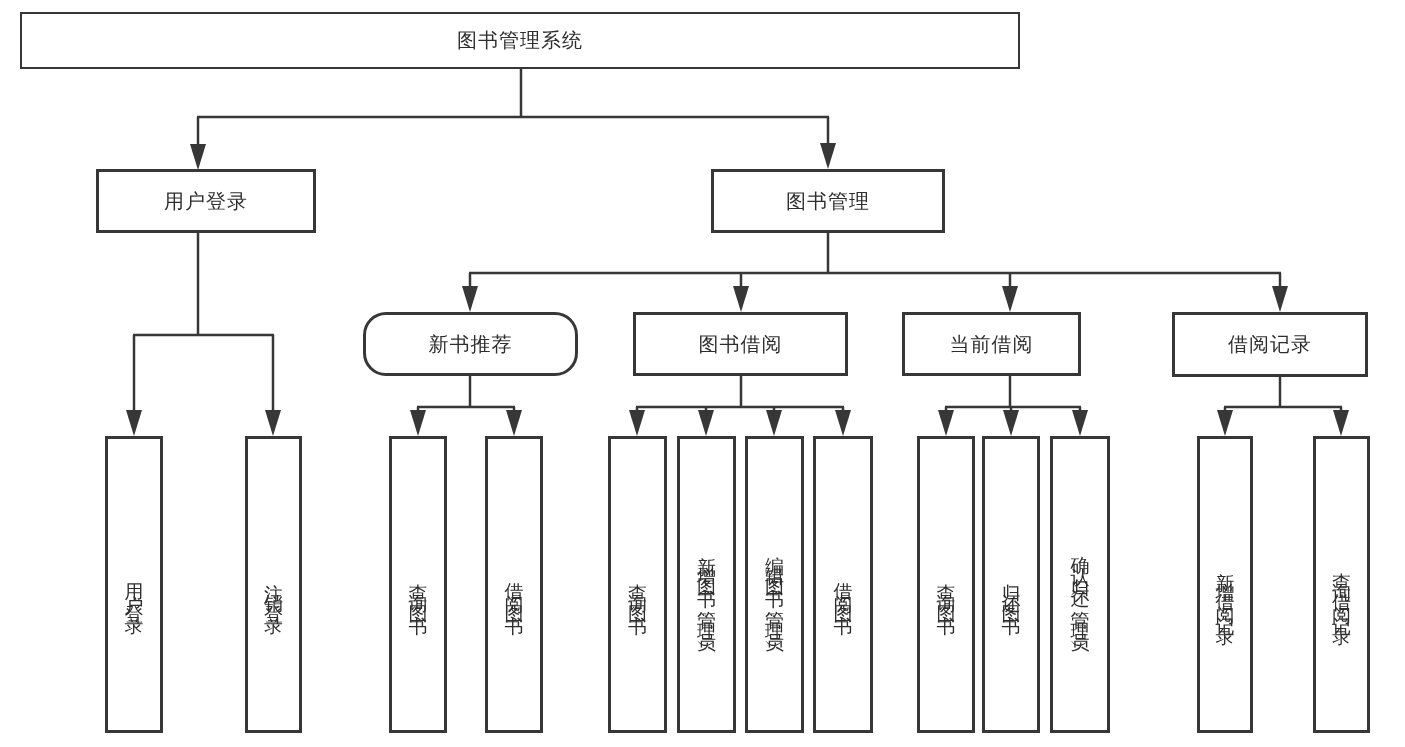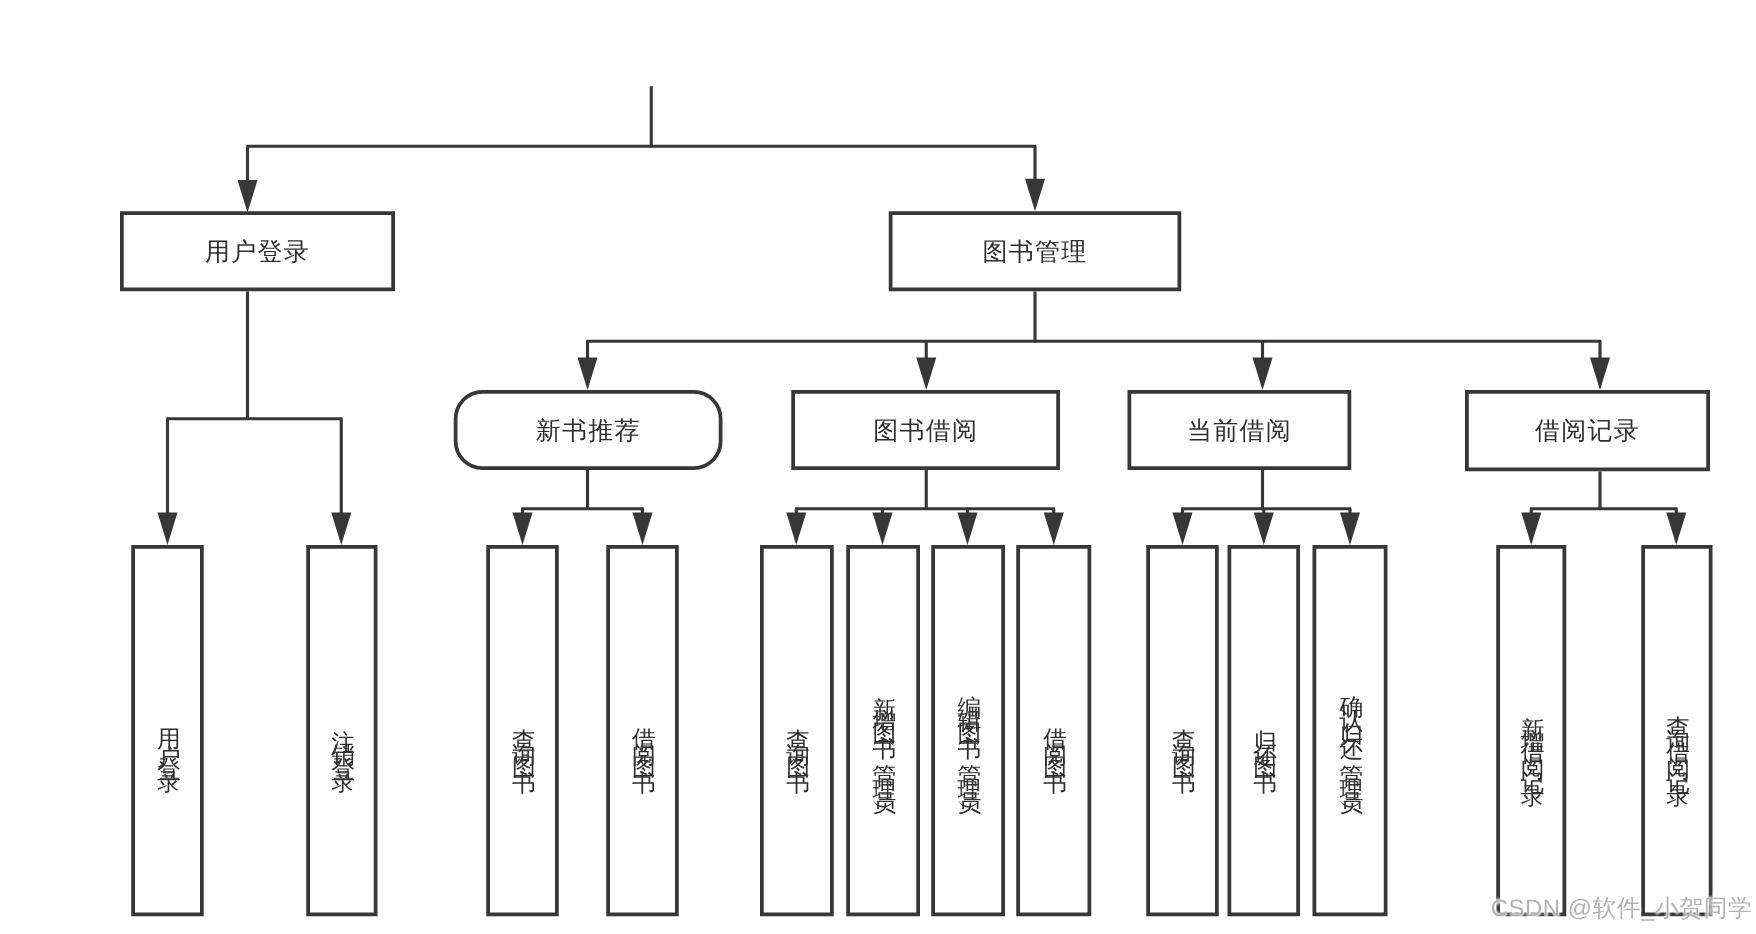--- a/index.html
+++ b/index.html
@@ -119,20 +119,21 @@
 
       <polygon points="938,410 954,410 946,436"></polygon>
       <polygon points="1003,410 1019,410 1011,436"></polygon>
       <polygon points="1072,410 1088,410 1080,436"></polygon>
 
       <polygon points="1217,410 1233,410 1225,436"></polygon>
       <polygon points="1333,410 1349,410 1341,436"></polygon>
     </g>
   </svg>
 
+  <div class="hbox rootbox" style="left:20px;top:12px;width:1000px;height:57px;">图书管理系统</div>
 
   <div class="hbox" style="left:96px;top:169px;width:220px;height:64px;">用户登录</div>
   <div class="hbox" style="left:711px;top:169px;width:234px;height:64px;">图书管理</div>
 
   <div class="hbox" style="left:363px;top:312px;width:215px;height:64px;border-radius:23px;">新书推荐</div>
   <div class="hbox" style="left:633px;top:312px;width:215px;height:64px;">图书借阅</div>
   <div class="hbox" style="left:902px;top:312px;width:179px;height:64px;">当前借阅</div>
   <div class="hbox" style="left:1172px;top:312px;width:196px;height:65px;">借阅记录</div>
 
   <div class="vbox" style="left:105px;top:436px;width:58px;height:297px;">
@@ -172,15 +173,14 @@
     <span>确认归还（管理员）</span>
     </div>
 
   <div class="vbox" style="left:1197px;top:436px;width:56px;height:297px;">
     <span>新增借阅记录</span>
     </div>
   <div class="vbox" style="left:1313px;top:436px;width:57px;height:297px;">
     <span>查询借阅记录</span>
     </div>
 
-  <div id="watermark">CSDN @软件_小贺同学</div>
 
 </div>
 
 </body></html>

